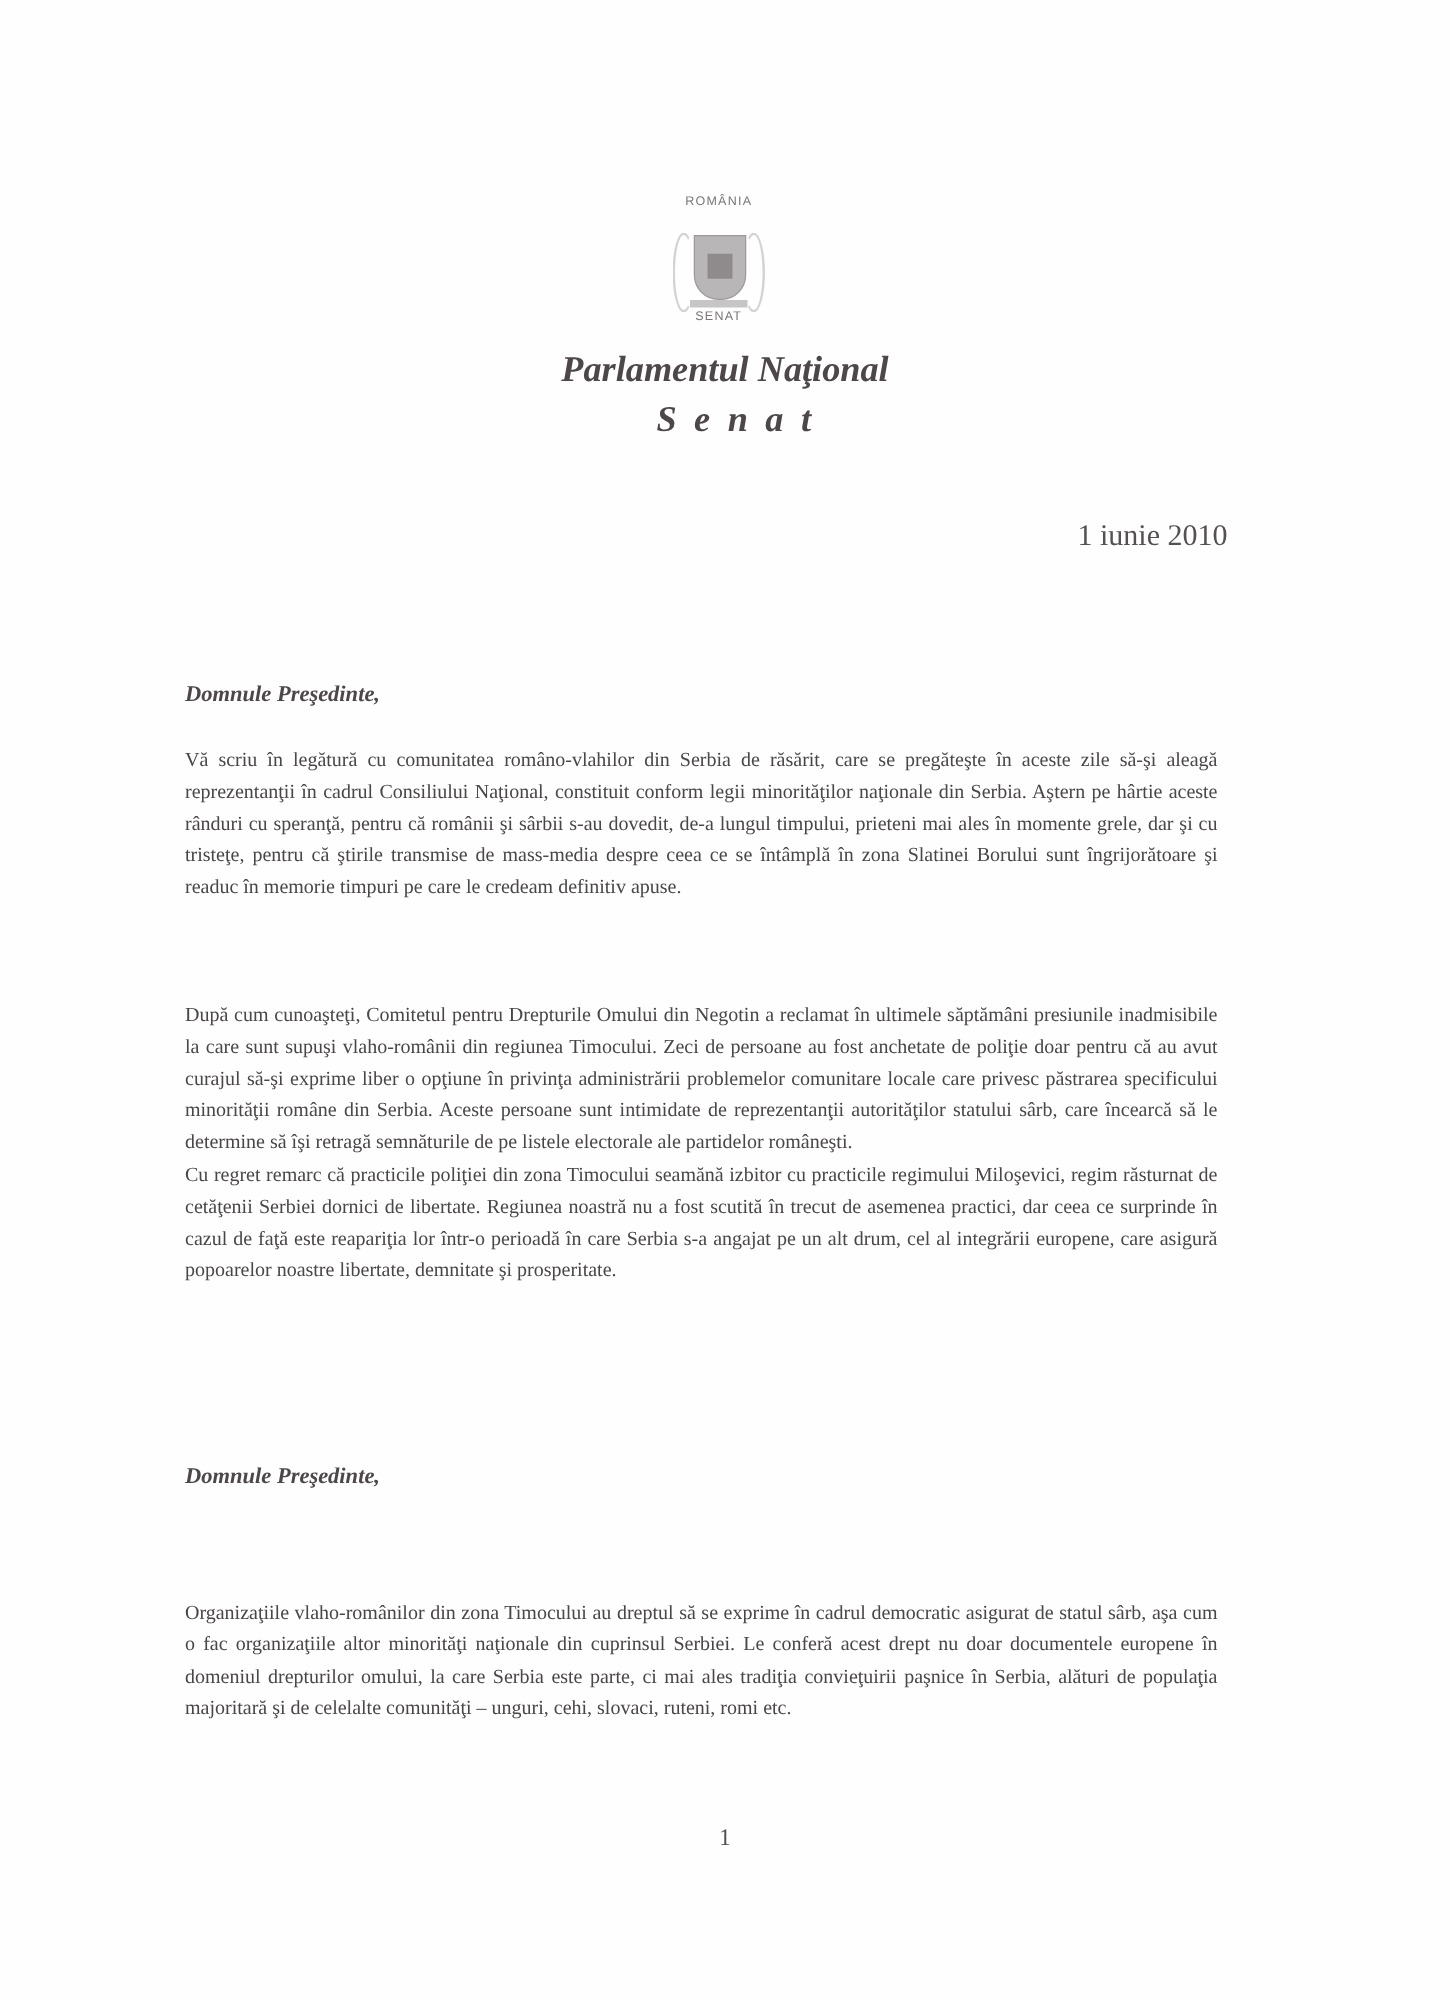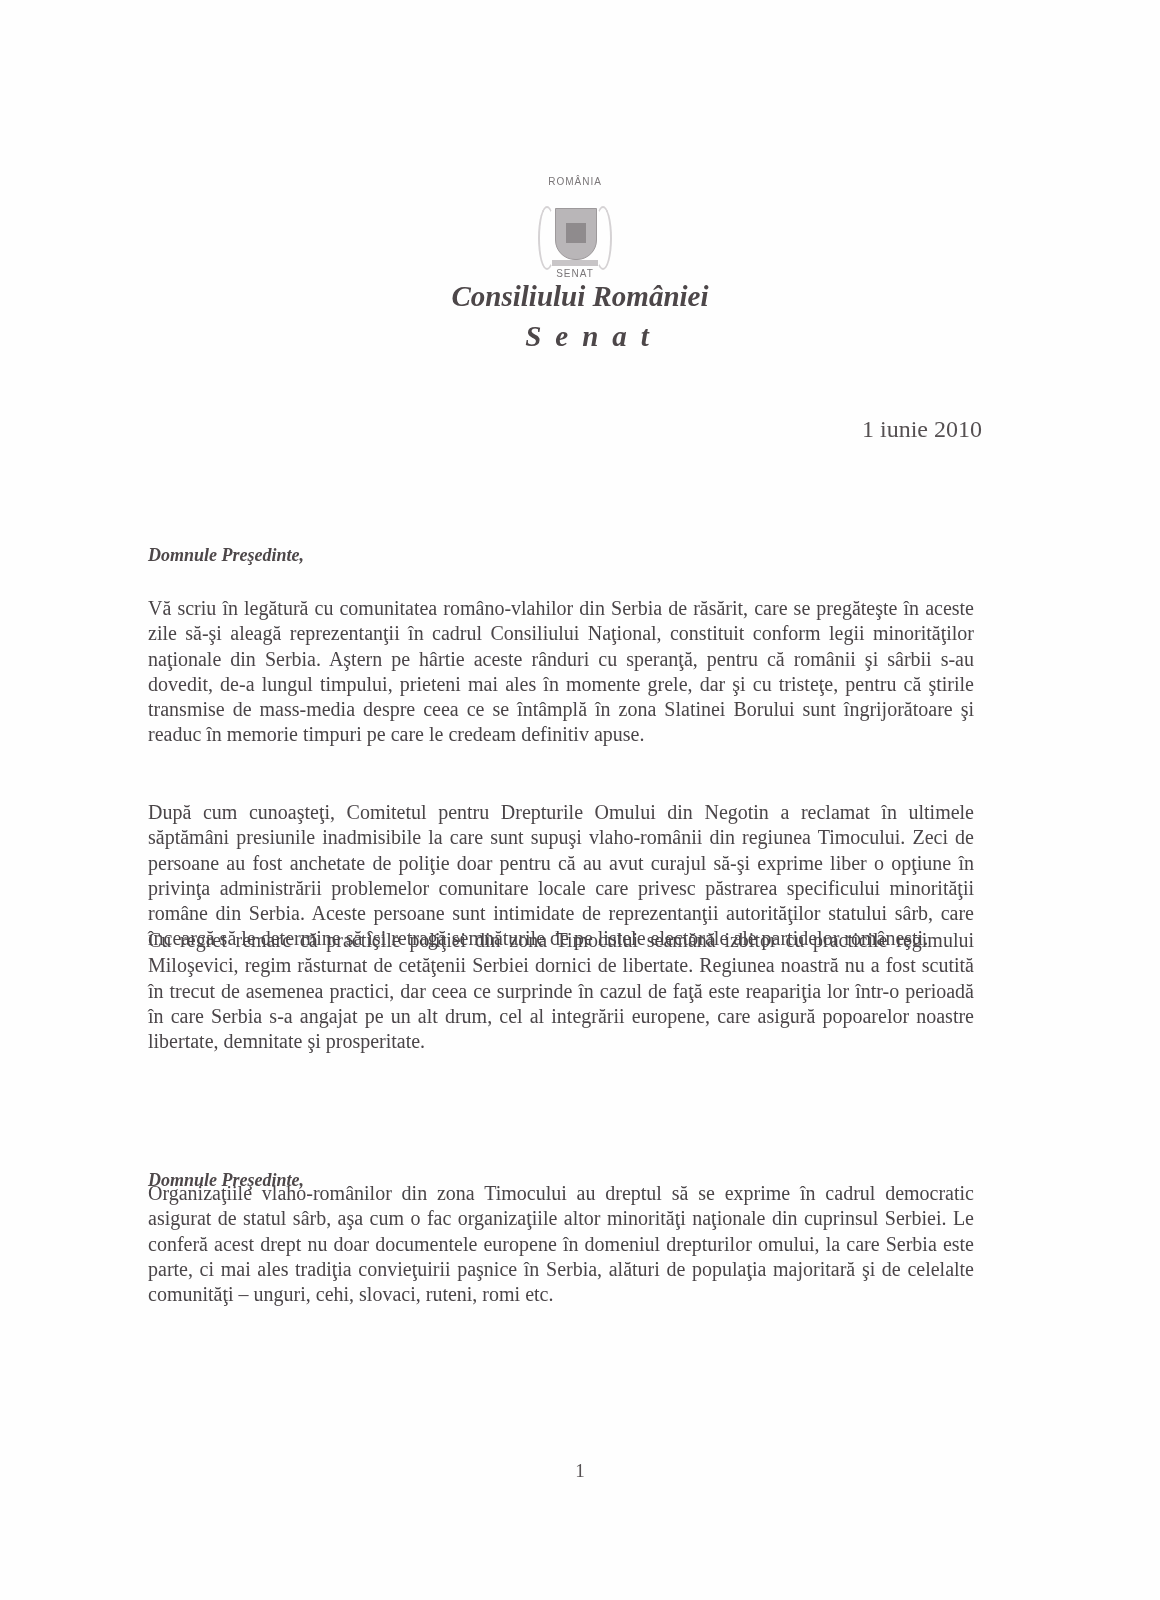--- a/index.html
+++ b/index.html
@@ -1,20 +1,20 @@
 <!DOCTYPE html>
 <html><head>
 <meta charset="utf-8">
 <style>
   html, body { margin: 0; padding: 0; background: #ffffff; }
   body { width: 1160px; height: 1600px; position: relative; overflow: hidden;
          font-family: "Liberation Serif", "DejaVu Serif", serif; color: #4a4548; }
   .page { position: absolute; left: 0; top: 0; width: 1160px; height: 1600px; background: #fefefe; }
 
-  .emblem { position: absolute; left: 530px; top: 176px; width: 90px; height: 110px; }
+  .emblem { position: absolute; left: 530px; top: 156px; width: 90px; height: 110px; }
   .emblem .arc-top { position: absolute; left: 0; top: 0; width: 90px; font-family: "Liberation Sans", sans-serif;
                      font-size: 10px; color: #7a7678; text-align: center; letter-spacing: 1px; }
   .emblem .shield { position: absolute; left: 25px; top: 32px; width: 40px; height: 50px; background: #b9b6b8;
                     border-radius: 0 0 20px 20px; border: 1px solid #9d999b; }
   .emblem .shield-inner { position: absolute; left: 10px; top: 14px; width: 20px; height: 20px; background: #8f8b8d; }
   .emblem .wreath-l, .emblem .wreath-r { position: absolute; top: 30px; width: 14px; height: 60px;
                     border: 2px solid #d5d2d4; border-radius: 50%; }
   .emblem .wreath-l { left: 8px; border-right-color: transparent; }
   .emblem .wreath-r { right: 8px; border-left-color: transparent; }
   .emblem .ribbon { position: absolute; left: 22px; top: 84px; width: 46px; height: 6px; background: #c8c5c7; }
@@ -25,46 +25,46 @@
            color: #4d4749; }
   .title-1 { top: 280px; font-size: 29px; }
   .title-2 { top: 320px; font-size: 29px; letter-spacing: 14px; padding-left: 14px; }
 
   .date { position: absolute; left: 862px; top: 416px; font-size: 24px; color: #555052; }
 
   .salutation { position: absolute; left: 148px; font-size: 18px; font-style: italic; font-weight: bold; color: #4d4749; margin-top: 18px; }
   .sal-1 { top: 527px; }
   .sal-2 { top: 1152px; }
 
-  .para { position: absolute; left: 148px; width: 826px; font-size: 20px; line-height: 25.3px;
+  .para { position: absolute; left: 148px; width: 826px; font-size: 16px; line-height: 25.3px;
           text-align: justify; color: #4a4548; margin: 0; }
   .p1 { top: 596px; }
   .p2 { top: 800px; }
   .p3 { top: 928px; }
-  .p4 { top: 1181px; }
+  .p4 { top: 1278px; }
 
   .page-number { position: absolute; left: 0; width: 1160px; top: 1460px; text-align: center; font-size: 19px; color: #555052; }
 </style>
 </head>
 <body>
 
 <div class="page">
 
   <div class="emblem">
     <div class="arc-top">ROMÂNIA</div>
     <div class="wreath-l"></div>
     <div class="wreath-r"></div>
     <div class="shield">
       <div class="shield-inner"></div>
     </div>
     <div class="ribbon"></div>
     <div class="arc-bottom">SENAT</div>
   </div>
 
-  <div class="title title-1">Consiliului României</div>
+  <div class="title title-1">Parlamentul Naţional</div>
   <div class="title title-2">Senat</div>
 
   <div class="date">1 iunie 2010</div>
 
   <div class="salutation sal-1">Domnule Preşedinte,</div>
 
   <p class="para p1">Vă scriu în legătură cu comunitatea româno-vlahilor din Serbia de răsărit, care se pregăteşte în aceste zile să-şi aleagă reprezentanţii în cadrul Consiliului Naţional, constituit conform legii minorităţilor naţionale din Serbia. Aştern pe hârtie aceste rânduri cu speranţă, pentru că românii şi sârbii s-au dovedit, de-a lungul timpului, prieteni mai ales în momente grele, dar şi cu tristeţe, pentru că ştirile transmise de mass-media despre ceea ce se întâmplă în zona Slatinei Borului sunt îngrijorătoare şi readuc în memorie timpuri pe care le credeam definitiv apuse.</p>
   <p class="para p2">După cum cunoaşteţi, Comitetul pentru Drepturile Omului din Negotin a reclamat în ultimele săptămâni presiunile inadmisibile la care sunt supuşi vlaho-românii din regiunea Timocului. Zeci de persoane au fost anchetate de poliţie doar pentru că au avut curajul să-şi exprime liber o opţiune în privinţa administrării problemelor comunitare locale care privesc păstrarea specificului minorităţii române din Serbia. Aceste persoane sunt intimidate de reprezentanţii autorităţilor statului sârb, care încearcă să le determine să îşi retragă semnăturile de pe listele electorale ale partidelor româneşti.</p>
   <p class="para p3">Cu regret remarc că practicile poliţiei din zona Timocului seamănă izbitor cu practicile regimului Miloşevici, regim răsturnat de cetăţenii Serbiei dornici de libertate. Regiunea noastră nu a fost scutită în trecut de asemenea practici, dar ceea ce surprinde în cazul de faţă este reapariţia lor într-o perioadă în care Serbia s-a angajat pe un alt drum, cel al integrării europene, care asigură popoarelor noastre libertate, demnitate şi prosperitate.</p>
 

